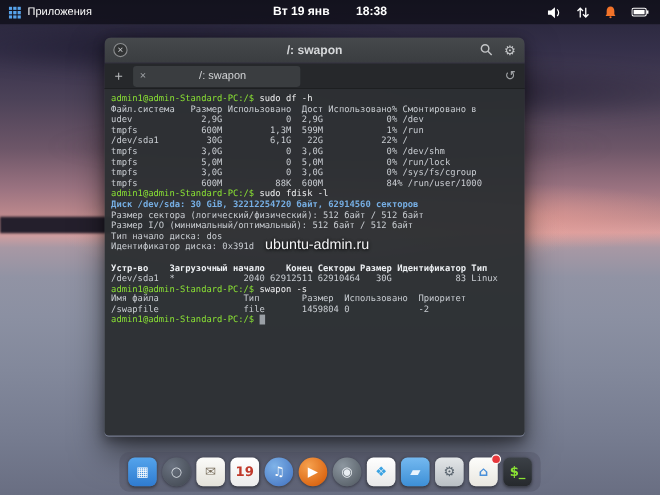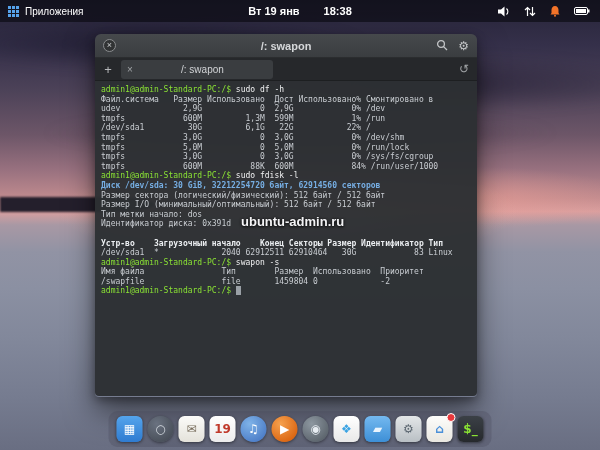--- a/index.html
+++ b/index.html
@@ -54,21 +54,21 @@
               padding:4px 6px; font-family:"DejaVu Sans Mono", monospace; font-size:8px; line-height:9.6px;
               color:#c9cdd2; overflow:hidden; cursor:text; }
   .tline { white-space:pre; }
   .seg.prompt { color:#8ae234; }
   .seg.cmd { color:#f0f1f2; }
   .seg.out { color:#c9cdd2; }
   .seg.disk { color:#76aee3; font-weight:bold; }
   .seg.hdr { color:#eceff2; font-weight:bold; }
   .seg.cursor { background:#9aa0a6; color:#9aa0a6; }
   .watermark { position:absolute; left:146px; top:136px; font-family:"Liberation Sans", sans-serif;
-               font-size:13px; font-weight:bold; color:#f4f4f6;
+               font-size:13px; font-weight:normal; color:#f4f4f6;
                text-shadow:0 1px 3px rgba(0,0,0,0.85), 0 0 2px rgba(0,0,0,0.6); pointer-events:none; }
 
   
   .dock { position:absolute; bottom:3px; left:50%; transform:translateX(-50%); z-index:20;
           display:flex; align-items:center; gap:5px; padding:5px 8px;
           background:rgba(70,70,85,0.28); border-radius:9px; }
   .dock-item { width:26px; height:26px; border-radius:6px; position:relative; cursor:pointer;
                display:flex; align-items:center; justify-content:center;
                box-shadow:0 1px 3px rgba(0,0,0,0.45); }
   .dock-item.circle { border-radius:50%; }
@@ -168,21 +168,21 @@
         <div class="tline"><span class="seg out">tmpfs            600M         1,3M  599M            1% /run</span></div>
         <div class="tline"><span class="seg out">/dev/sda1         30G         6,1G   22G           22% /</span></div>
         <div class="tline"><span class="seg out">tmpfs            3,0G            0  3,0G            0% /dev/shm</span></div>
         <div class="tline"><span class="seg out">tmpfs            5,0M            0  5,0M            0% /run/lock</span></div>
         <div class="tline"><span class="seg out">tmpfs            3,0G            0  3,0G            0% /sys/fs/cgroup</span></div>
         <div class="tline"><span class="seg out">tmpfs            600M          88K  600M            84% /run/user/1000</span></div>
         <div class="tline"><span class="seg prompt">admin1@admin-Standard-PC:/$ </span><span class="seg cmd">sudo fdisk -l</span></div>
         <div class="tline"><span class="seg disk">Диск /dev/sda: 30 GiB, 32212254720 байт, 62914560 секторов</span></div>
         <div class="tline"><span class="seg out">Размер сектора (логический/физический): 512 байт / 512 байт</span></div>
         <div class="tline"><span class="seg out">Размер I/O (минимальный/оптимальный): 512 байт / 512 байт</span></div>
-        <div class="tline"><span class="seg out">Тип метки начало: dos</span></div>
+        <div class="tline"><span class="seg out">Тип начало диска: dos</span></div>
         <div class="tline"><span class="seg out">Идентификатор диска: 0x391d</span></div>
         <div class="tline">&nbsp;</div>
         <div class="tline"><span class="seg hdr">Устр-во    Загрузочный начало    Конец Секторы Размер Идентификатор Тип</span></div>
         <div class="tline"><span class="seg out">/dev/sda1  *             2040 62912511 62910464   30G            83 Linux</span></div>
         <div class="tline"><span class="seg prompt">admin1@admin-Standard-PC:/$ </span><span class="seg cmd">swapon -s</span></div>
         <div class="tline"><span class="seg out">Имя файла                Тип        Размер  Использовано  Приоритет</span></div>
         <div class="tline"><span class="seg out">/swapfile                file       1459804 0             -2</span></div>
         <div class="tline"><span class="seg prompt">admin1@admin-Standard-PC:/$ </span><span class="seg cursor"> </span></div>
       </div>
   </div>

